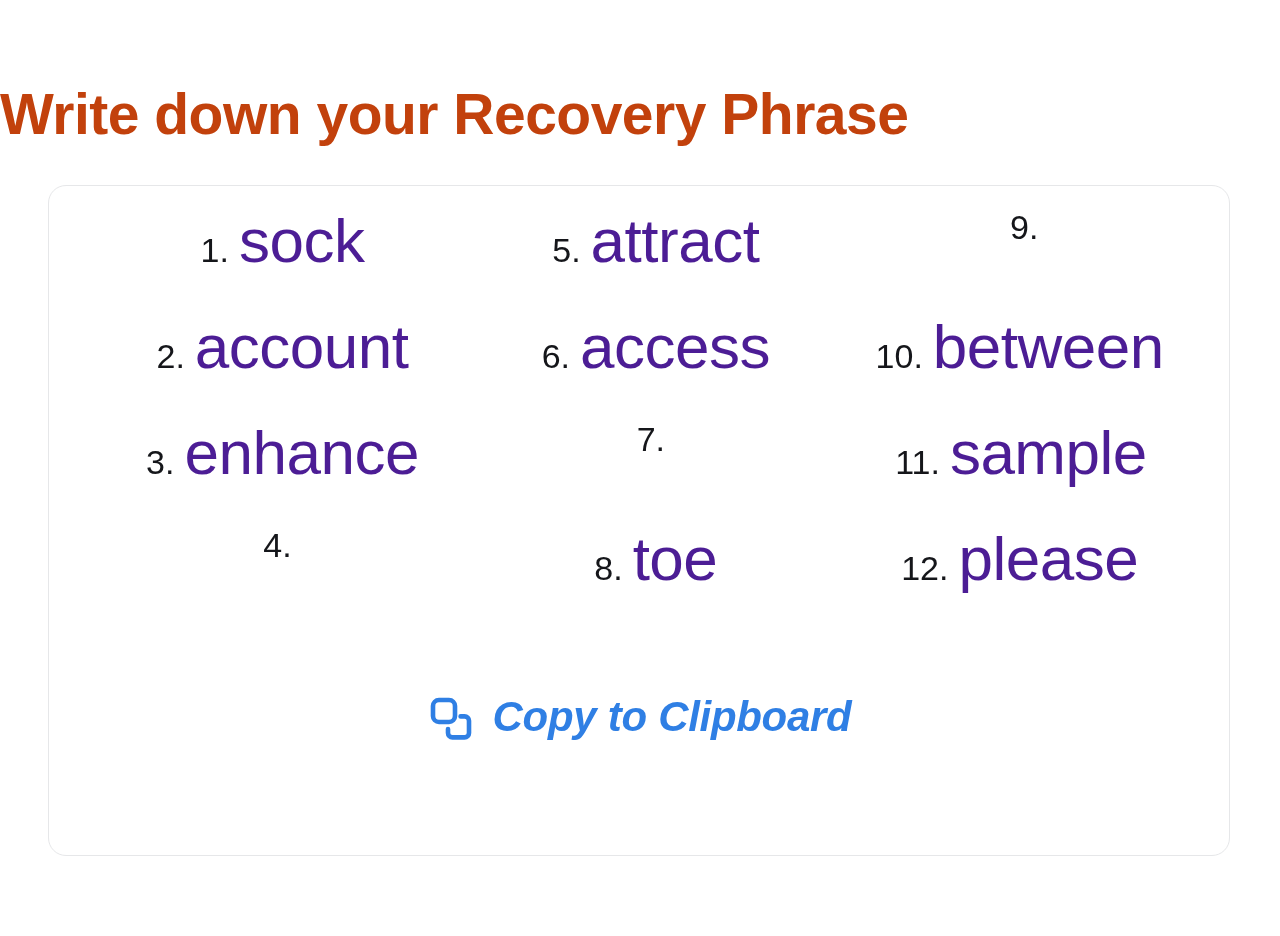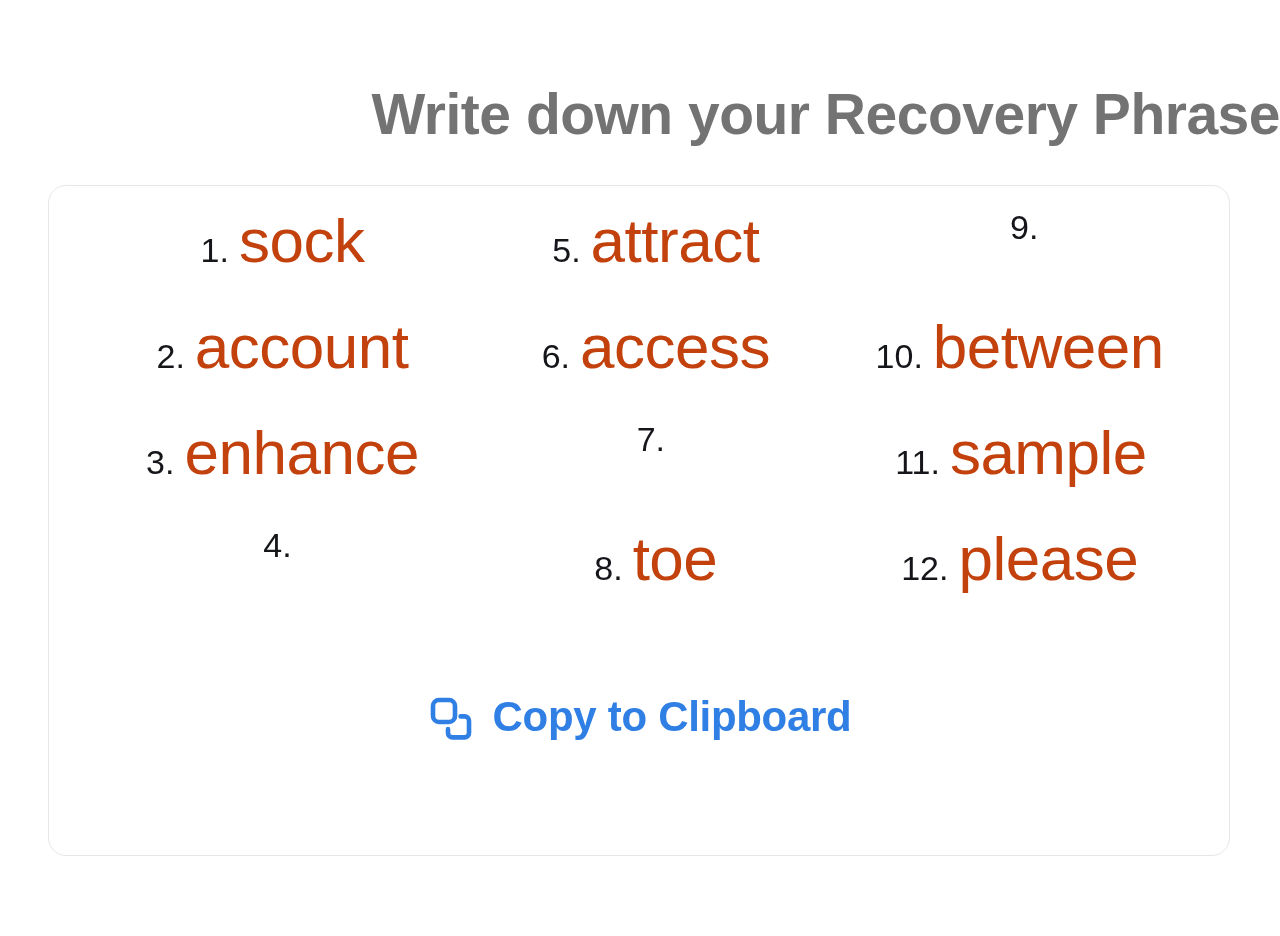--- a/index.html
+++ b/index.html
@@ -22,25 +22,25 @@
     box-sizing: border-box;
     background: #ffffff;
   }
 
   
   .page-title {
     position: absolute;
     left: 0;
     top: 44px;
     width: 1280px;
-    text-align: right;
+    text-align: left;
     font-size: 57px;
     font-weight: bold;
     letter-spacing: -0.5px;
-    color: #737373;
+    color: #c2410c;
     line-height: 1.15;
     white-space: nowrap;
   }
 
   
   .phrase-card {
     position: absolute;
     left: 48px;
     top: 185px;
     width: 1182px;
@@ -79,37 +79,38 @@
     line-height: 1;
     text-align: right;
     min-width: 54px;
     flex: 0 0 auto;
     margin-right: 10px;
   }
 
   .word-text {
     font-size: 62px;
     font-weight: normal;
-    color: #c2410c;
+    color: #4c1d95;
     line-height: 1;
     letter-spacing: -0.5px;
     flex: 0 0 auto;
   }
 
   
   .copy-row {
     position: absolute;
     left: 0;
     top: 506px;
     width: 100%;
     display: flex;
     align-items: center;
     justify-content: center;
     gap: 18px;
     cursor: pointer;
+    font-style: italic;
   }
 
   .copy-icon {
     display: block;
     width: 48px;
     height: 48px;
     flex: 0 0 auto;
     margin-top: 2px;
   }
 

